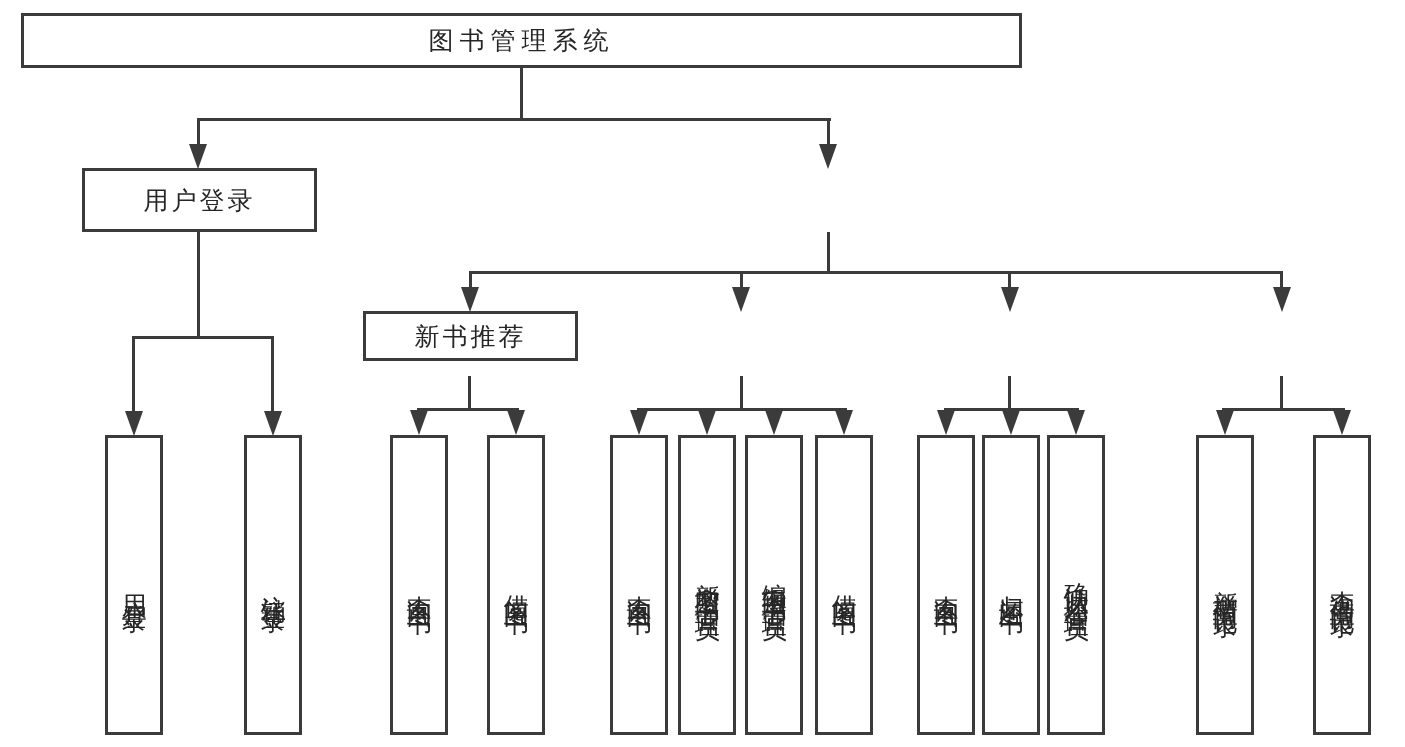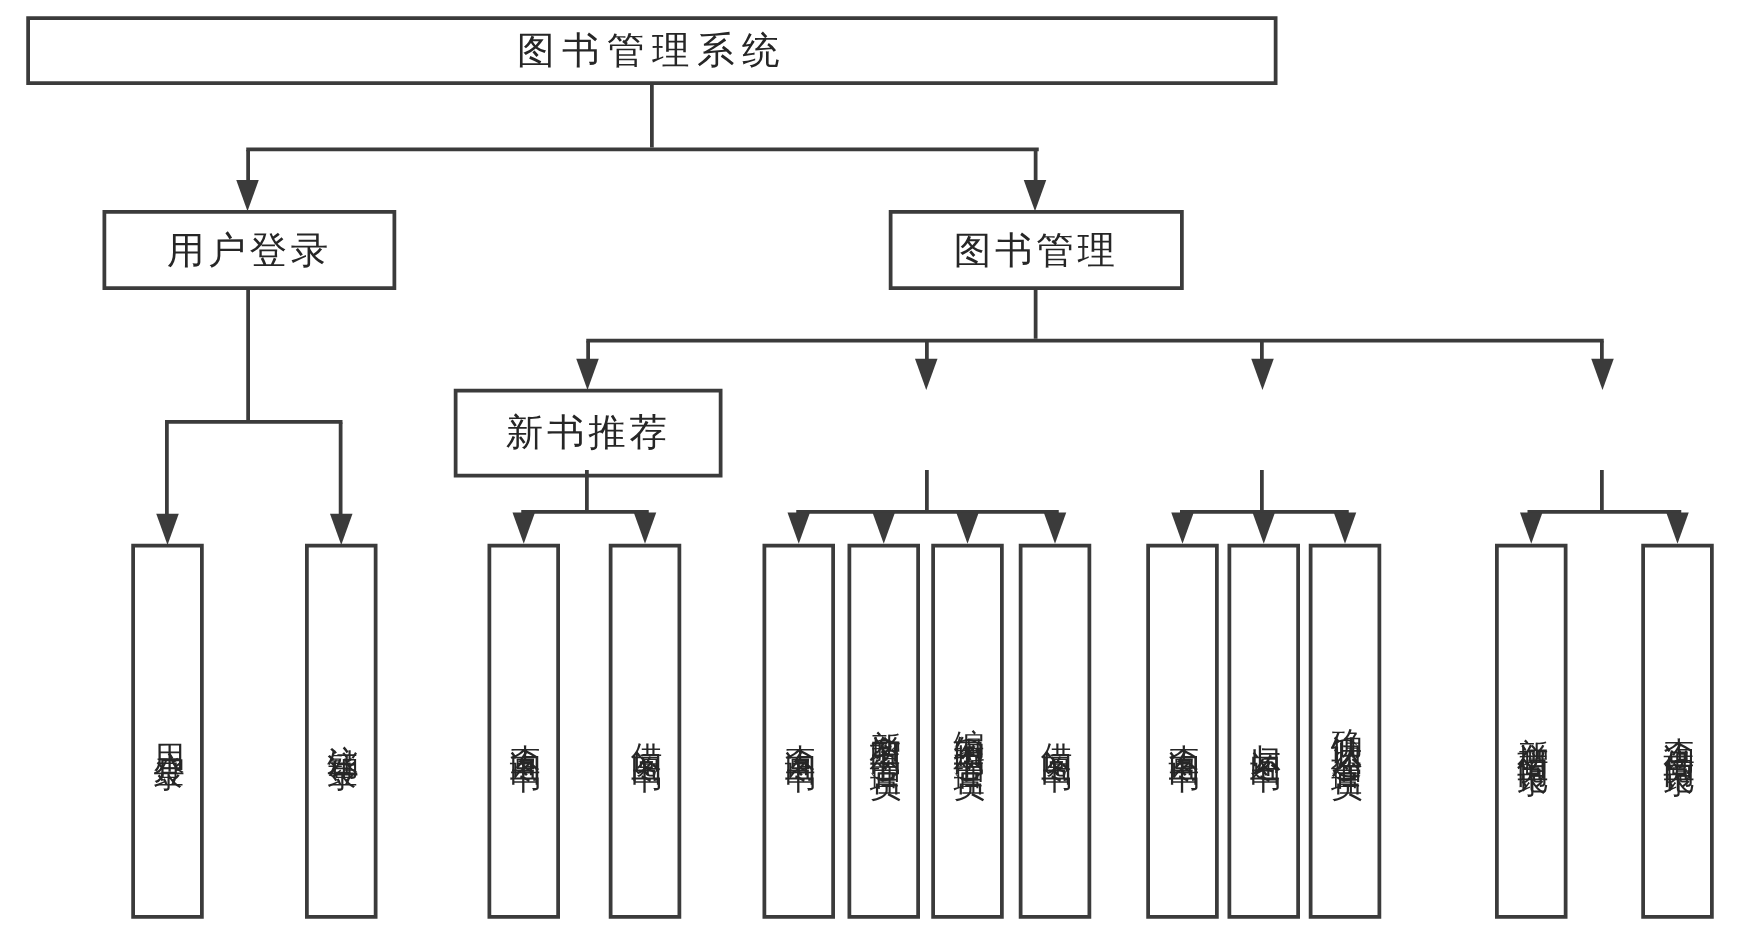--- a/index.html
+++ b/index.html
@@ -15,21 +15,21 @@
     position: absolute;
     box-sizing: border-box;
     border: 3px solid #3b3b3b;
     background: #ffffff;
     display: flex;
     align-items: center;
     justify-content: center;
     color: #262626;
   }
   .hlbl {
-    font-size: 30px;
+    font-size: 25px;
     letter-spacing: 3px;
     white-space: nowrap;
   }
   .root .hlbl { letter-spacing: 6px; }
   .vbox {
     top: 435px;
     width: 58px;
     height: 300px;
   }
   .vlbl {
@@ -68,25 +68,22 @@
 
 <div class="stage">
 
   <div class="box root" style="left:21px; top:13px; width:1001px; height:55px;">
     <span class="hlbl">图书管理系统</span>
   </div>
 
   <div class="box" style="left:82px; top:168px; width:235px; height:64px;">
     <span class="hlbl">用户登录</span>
   </div>
-  <div class="box" style="left:711px; top:168px; width:236px; height:64px;">
-    <span class="hlbl">图书管理</span>
-  </div>
 
-  <div class="box" style="left:363px; top:311px; width:215px; height:71px;">
+  <div class="box" style="left:363px; top:311px; width:215px; height:50px;">
     <span class="hlbl">新书推荐</span>
   </div>
 
   <div class="box vbox" style="left:105px;">
     <span class="vlbl">用户登录</span>
   </div>
   <div class="box vbox" style="left:244px;">
     <span class="vlbl">注销登录</span>
   </div>
   <div class="box vbox" style="left:390px;">

